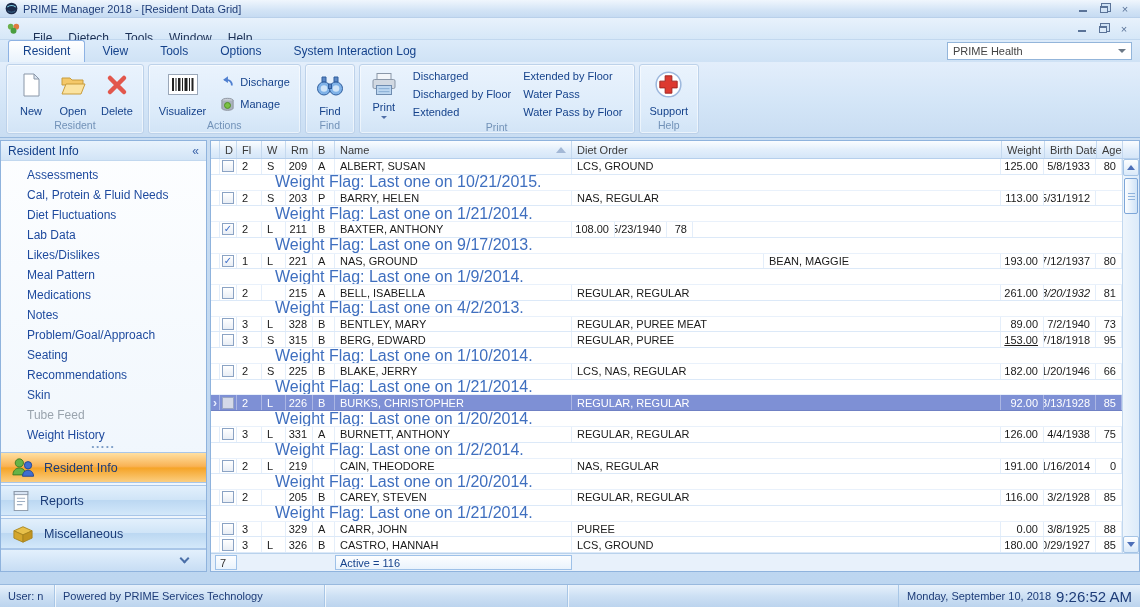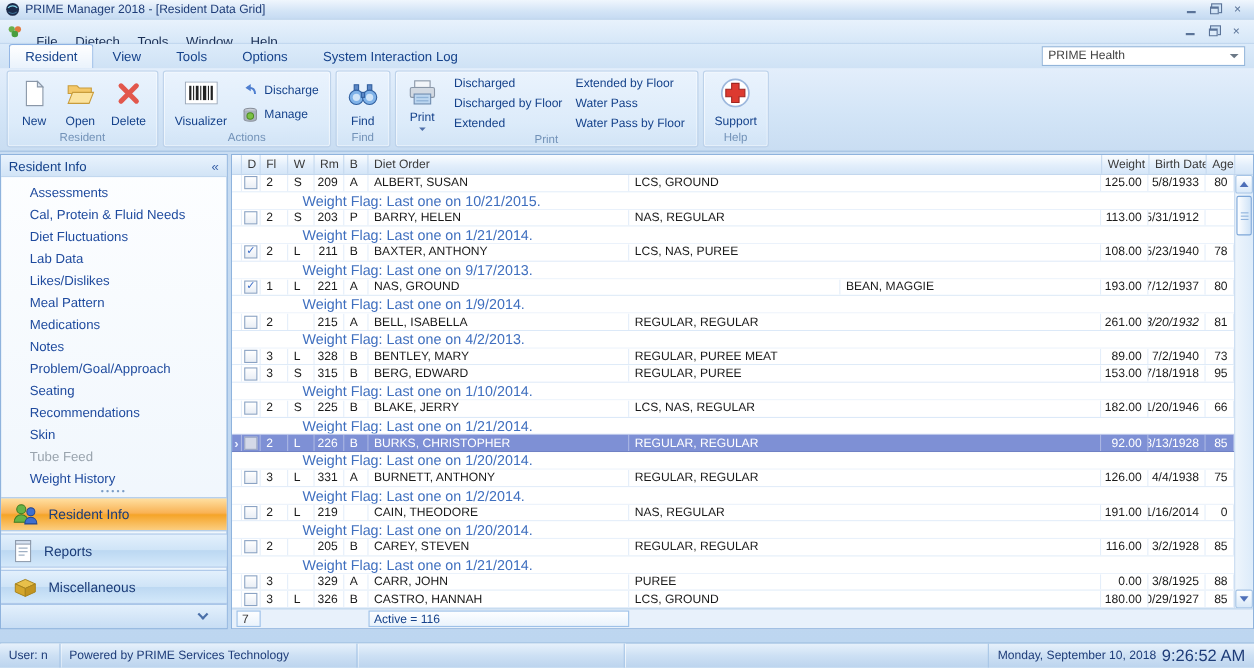--- a/index.html
+++ b/index.html
@@ -77,21 +77,21 @@
   .grid-header { height:18px; flex:0 0 18px; display:flex; background:linear-gradient(#fbfdff,#e2eefb 55%,#d5e6f8); border-bottom:1px solid #b6cfec; }
   .hcell { display:flex; align-items:center; padding:0 5px; font-size:11px; color:#3a3a3a; border-right:1px solid #c5d9ef; overflow:hidden; white-space:nowrap; }
   .sort-asc { margin-left:auto; width:0; height:0; border-left:5px solid transparent; border-right:5px solid transparent; border-bottom:6px solid #a3b8d6; }
   .grid-body { flex:1; display:flex; min-height:0; }
   .rows { flex:1; display:flex; flex-direction:column; min-width:0; }
   .grid-row { flex:1; display:flex; align-items:stretch; border-bottom:1px solid #dce9f8; background:#fff; overflow:hidden; }
   .cell { display:flex; align-items:center; padding:0 5px; border-right:1px solid #e4eefa; font-size:11px; color:#1a1a1a; overflow:hidden; white-space:nowrap; }
   .cell.r { justify-content:flex-end; }
   .cell.c { justify-content:center; padding:0 2px; }
   .flag-row { flex:1; display:flex; align-items:center; padding-left:64px; border-bottom:1px solid #e9f1fb;
-    font-size:13px; color:#3f6fbf; background:#fff; overflow:hidden; white-space:nowrap; }
+    font-size:16px; color:#3f6fbf; background:#fff; overflow:hidden; white-space:nowrap; }
   .grid-row.selected { background:#7e90d5; border-bottom-color:#7081c4; }
   .grid-row.selected .cell { color:#fff; border-right-color:rgba(255,255,255,.35); }
   .grid-row.selected .rowptr { color:#e8eeff; }
   .rowptr { color:#4a78c8; font-weight:bold; font-size:12px; }
   .cb { width:12px; height:12px; border:1px solid #8ba3c4; background:linear-gradient(#fff,#e9eef5); display:flex; align-items:center; justify-content:center;
     font-size:10px; line-height:10px; color:#3b6cc7; }
   .grid-row.selected .cb { background:#d4d9e8; border-color:#9aa6c4; }
 
   
   .vscroll { width:17px; flex:0 0 17px; display:flex; flex-direction:column; background:linear-gradient(90deg,#eef5fc,#dcebfa); border-left:1px solid #c2d8ef; }
@@ -389,20 +389,21 @@
     <div class="split-gap"></div>
 
     <div class="grid">
       <div class="grid-header">
           <div class="hcell" style="width: 9px; flex: 0 0 9px; padding: 0px;"></div>
           <div class="hcell" style="width: 17px; flex: 0 0 17px;">D</div>
           <div class="hcell" style="width: 25px; flex: 0 0 25px;">Fl</div>
           <div class="hcell" style="width: 24px; flex: 0 0 24px;">W</div>
           <div class="hcell" style="width: 27px; flex: 0 0 27px;">Rm</div>
           <div class="hcell" style="width: 22px; flex: 0 0 22px;">B</div>
+          <div class="hcell" style="width: 237px; flex: 0 0 237px;">Name<div class="sort-asc"></div></div>
           <div class="hcell" style="flex: 1 1 0%;">Diet Order</div>
           <div class="hcell" style="width: 43px; flex: 0 0 43px;">Weight</div>
           <div class="hcell" style="width: 52px; flex: 0 0 52px;">Birth Date</div>
           <div class="hcell" style="width: 26px; flex: 0 0 26px;">Age</div>
           <div class="hcell" style="width: 16px; flex: 0 0 16px; border-right: none; padding: 0px;"></div>
         </div>
       <div class="grid-body">
         <div class="rows">
             <div class="grid-row">
               <div class="cell c" style="width: 9px; flex: 0 0 9px;"></div>
@@ -439,21 +440,20 @@
             <div class="grid-row">
               <div class="cell c" style="width: 9px; flex: 0 0 9px;"></div>
               <div class="cell c" style="width: 17px; flex: 0 0 17px;">
                 <div class="cb checked">✓</div>
               </div>
               <div class="cell" style="width: 25px; flex: 0 0 25px;">2</div>
               <div class="cell" style="width: 24px; flex: 0 0 24px;">L</div>
               <div class="cell r" style="width: 27px; flex: 0 0 27px;">211</div>
               <div class="cell" style="width: 22px; flex: 0 0 22px;">B</div>
               <div class="cell" style="width: 237px; flex: 0 0 237px;">BAXTER, ANTHONY</div>
-              <div class="cell" style="flex: 1 1 0%;">LCS, NAS, PUREE</div>
               <div class="cell r" style="width: 43px; flex: 0 0 43px;">108.00</div>
               <div class="cell r" style="width: 52px; flex: 0 0 52px;">5/23/1940</div>
               <div class="cell r" style="width: 26px; flex: 0 0 26px;">78</div>
             </div>
             <div class="flag-row">Weight Flag: Last one on 9/17/2013.</div>
             <div class="grid-row">
               <div class="cell c" style="width: 9px; flex: 0 0 9px;"></div>
               <div class="cell c" style="width: 17px; flex: 0 0 17px;">
                 <div class="cb checked">✓</div>
               </div>
@@ -503,21 +503,21 @@
               <div class="cell c" style="width: 9px; flex: 0 0 9px;"></div>
               <div class="cell c" style="width: 17px; flex: 0 0 17px;">
                 <div class="cb"></div>
               </div>
               <div class="cell" style="width: 25px; flex: 0 0 25px;">3</div>
               <div class="cell" style="width: 24px; flex: 0 0 24px;">S</div>
               <div class="cell r" style="width: 27px; flex: 0 0 27px;">315</div>
               <div class="cell" style="width: 22px; flex: 0 0 22px;">B</div>
               <div class="cell" style="width: 237px; flex: 0 0 237px;">BERG, EDWARD</div>
               <div class="cell" style="flex: 1 1 0%;">REGULAR, PUREE</div>
-              <div class="cell r" style="width: 43px; flex: 0 0 43px;">153.00</div>
+              <div class="cell r" style="width: 43px; flex: 0 0 43px; text-decoration: underline;">153.00</div>
               <div class="cell r" style="width: 52px; flex: 0 0 52px;">7/18/1918</div>
               <div class="cell r" style="width: 26px; flex: 0 0 26px;">95</div>
             </div>
             <div class="flag-row">Weight Flag: Last one on 1/10/2014.</div>
             <div class="grid-row">
               <div class="cell c" style="width: 9px; flex: 0 0 9px;"></div>
               <div class="cell c" style="width: 17px; flex: 0 0 17px;">
                 <div class="cb"></div>
               </div>
               <div class="cell" style="width: 25px; flex: 0 0 25px;">2</div>

